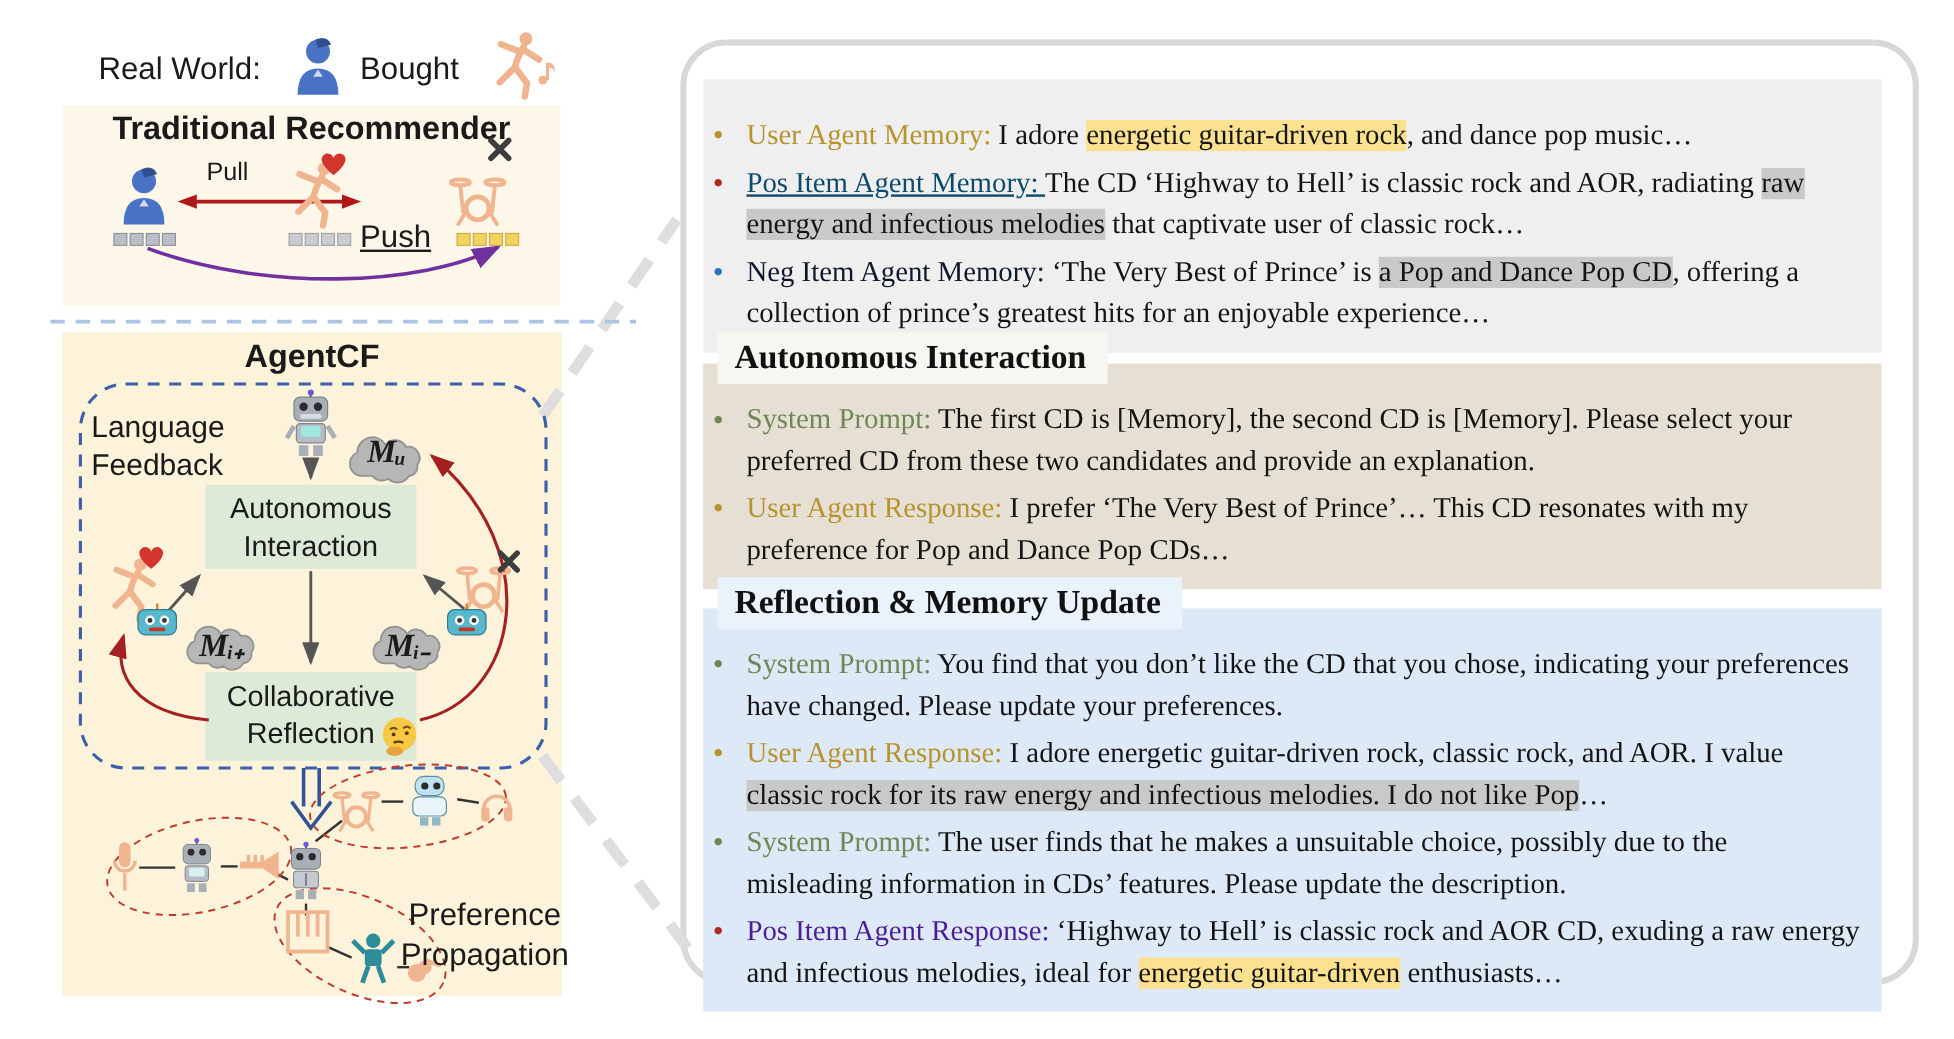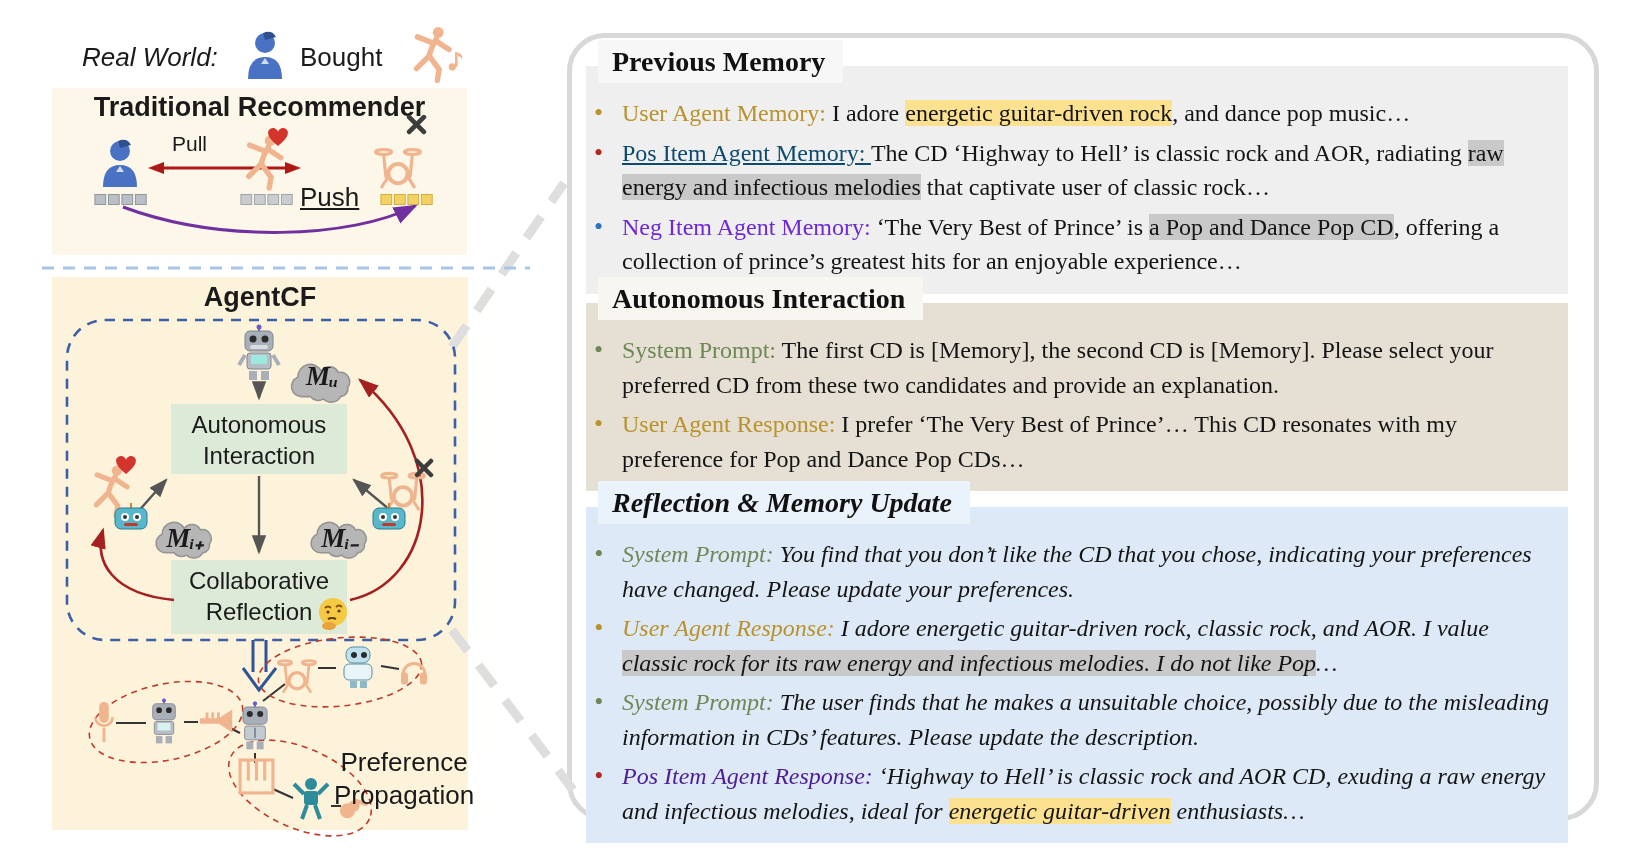--- a/index.html
+++ b/index.html
@@ -97,21 +97,21 @@
       <line x1="273" y1="789" x2="293" y2="798"></line>
       <line x1="331" y1="806" x2="341" y2="806"></line>
     </g>
     <g stroke="#c0392b" stroke-width="1.6" stroke-dasharray="6 5" fill="none">
       <ellipse cx="166" cy="722" rx="78" ry="38" transform="rotate(-12 166 722)"></ellipse>
       <ellipse cx="340" cy="672" rx="82" ry="34" transform="rotate(-6 340 672)"></ellipse>
       <ellipse cx="300" cy="788" rx="76" ry="40" transform="rotate(24 300 788)"></ellipse>
     </g>
   </svg>
 
-  <div class="lbl" style="left:82px;top:42px;font-size:26px;font-style:italic;">Real World:</div>
+  <div class="lbl" style="left:82px;top:42px;font-size:26px;">Real World:</div>
   <div class="icon" style="left:244px;top:30px;">
     <svg width="42" height="50" viewBox="0 0 40 50">
         <circle cx="20" cy="13" r="10" fill="#4a72c4"></circle>
         <path d="M18 3 q9 -4 13 4 l-11 3 z" fill="#2f4f8f"></path>
         <path d="M3 49 Q3 27 20 27 Q37 27 37 49 Z" fill="#4a72c4"></path>
         <path d="M20 28 l-4 6 h8 z" fill="#ffffff" opacity="0.75"></path>
       </svg>
   </div>
   <div class="lbl" style="left:300px;top:42px;font-size:26px;">Bought</div>
   <div class="icon" style="left:405px;top:26px;">
@@ -201,20 +201,21 @@
           <rect x="1" y="1" width="12" height="11"></rect>
           <rect x="16" y="1" width="12" height="11"></rect>
           <rect x="31" y="1" width="12" height="11"></rect>
           <rect x="46" y="1" width="12" height="11"></rect>
         </g>
       </svg>
   </div>
 
   <div class="lbl box-title" style="left:52px;top:282px;width:416px;">AgentCF</div>
 
+  <div class="lbl" style="left:76px;top:340px;font-size:25px;line-height:32px;white-space:normal;width:110px;z-index:4;">Language Feedback</div>
 
   <div class="icon" style="left:237px;top:324px;">
     <svg width="44" height="58" viewBox="0 0 44 58">
         <line x1="22" y1="1" x2="22" y2="7" stroke="#6a5acd" stroke-width="2"></line>
         <circle cx="22" cy="3" r="2.5" fill="#6a5acd"></circle>
         <rect x="8" y="7" width="28" height="20" rx="5" fill="#a8afb8" stroke="#7d848d"></rect>
         <circle cx="16" cy="15" r="3.5" fill="#2b2b2b"></circle>
         <circle cx="28" cy="15" r="3.5" fill="#2b2b2b"></circle>
         <rect x="13" y="21" width="18" height="4" rx="2" fill="#d7dde3"></rect>
         <rect x="10" y="29" width="24" height="16" rx="3" fill="#b6bdc6" stroke="#7d848d"></rect>
@@ -408,52 +409,51 @@
         <circle cx="10" cy="17" r="8" fill="#f0b48e"></circle>
         <circle cx="17" cy="12" r="6" fill="#f0b48e"></circle>
         <rect x="18" y="4" width="15" height="4" rx="2" fill="#f0b48e" transform="rotate(18 18 4)"></rect>
       </svg>
   </div>
   <div class="lbl" style="left:328px;top:714px;width:152px;text-align:center;font-size:26px;line-height:33px;white-space:normal;margin-top:32px;">Preference Propagation</div>
 
   <div class="panel">
     <div>
     <section class="sec" style="background: rgb(239, 239, 239);">
-      <div class="sec-title" style="background: rgb(247, 247, 247);">Previous Memory</div>
       <div class="bullets">
             <div class="bullet">
               <span class="dot" style="color: rgb(184, 146, 45);">•</span>
               <span class="bullet-text"><span class="speaker" style="color: rgb(184, 146, 45);">User Agent Memory: </span><span>I adore </span><span style="background: rgb(251, 225, 144);">energetic guitar-driven rock</span><span>, and dance pop music…</span></span>
             </div>
             <div class="bullet">
               <span class="dot" style="color: rgb(178, 40, 35);">•</span>
               <span class="bullet-text"><span class="speaker" style="color: #0c4a6e; text-decoration: underline;">Pos Item Agent Memory: </span><span>The CD ‘Highway to Hell’ is classic rock and AOR, radiating </span><span style="background: rgb(201, 201, 201);">raw energy and infectious melodies</span><span> that captivate user of classic rock…</span></span>
             </div>
             <div class="bullet">
               <span class="dot" style="color: rgb(46, 117, 182);">•</span>
-              <span class="bullet-text"><span class="speaker" style="color: #6d28d9; margin-top: 28px;">Neg Item Agent Memory: </span><span>‘The Very Best of Prince’ is </span><span style="background: rgb(201, 201, 201);">a Pop and Dance Pop CD</span><span>, offering a collection of prince’s greatest hits for an enjoyable experience…</span></span>
+              <span class="bullet-text"><span class="speaker" style="color: #0f172a; margin-top: 28px;">Neg Item Agent Memory: </span><span>‘The Very Best of Prince’ is </span><span style="background: rgb(201, 201, 201);">a Pop and Dance Pop CD</span><span>, offering a collection of prince’s greatest hits for an enjoyable experience…</span></span>
             </div>
           </div>
     </section>
 
     <section class="sec" style="background: rgb(229, 224, 211);">
       <div class="sec-title" style="background: rgb(248, 246, 241);">Autonomous Interaction</div>
       <div class="bullets">
             <div class="bullet">
               <span class="dot" style="color: rgb(111, 135, 86);">•</span>
               <span class="bullet-text"><span class="speaker" style="color: rgb(111, 135, 86);">System Prompt: </span><span>The first CD is [Memory], the second CD is [Memory]. Please select your preferred CD from these two candidates and provide an explanation.</span></span>
             </div>
             <div class="bullet">
               <span class="dot" style="color: rgb(184, 146, 45);">•</span>
               <span class="bullet-text"><span class="speaker" style="color: rgb(184, 146, 45);">User Agent Response: </span><span>I prefer ‘The Very Best of Prince’… This CD resonates with my preference for Pop and Dance Pop CDs…</span></span>
             </div>
           </div>
     </section>
 
-    <section class="sec" style="background: rgb(221, 233, 246); font-style: italic;">
+    <section class="sec" style="background: rgb(221, 233, 246);">
       <div class="sec-title" style="background: rgb(234, 242, 251);">Reflection &amp; Memory Update</div>
       <div class="bullets">
             <div class="bullet">
               <span class="dot" style="color: rgb(111, 135, 86);">•</span>
               <span class="bullet-text"><span class="speaker" style="color: rgb(111, 135, 86);">System Prompt: </span><span>You find that you don’t like the CD that you chose, indicating your preferences have changed. Please update your preferences.</span></span>
             </div>
             <div class="bullet">
               <span class="dot" style="color: rgb(184, 146, 45);">•</span>
               <span class="bullet-text"><span class="speaker" style="color: rgb(184, 146, 45);">User Agent Response: </span><span>I adore energetic guitar-driven rock, classic rock, and AOR. I value </span><span style="background: rgb(201, 201, 201);">classic rock for its raw energy and infectious melodies. I do not like Pop</span><span>…</span></span>
             </div>

